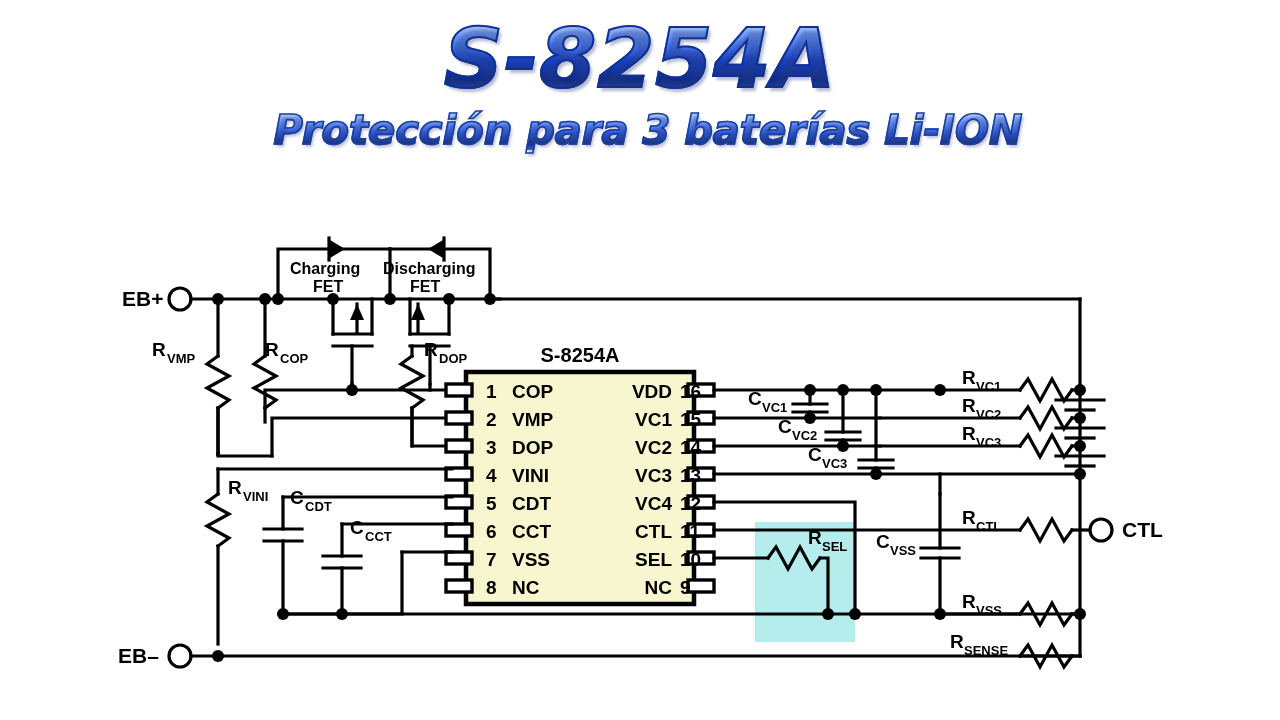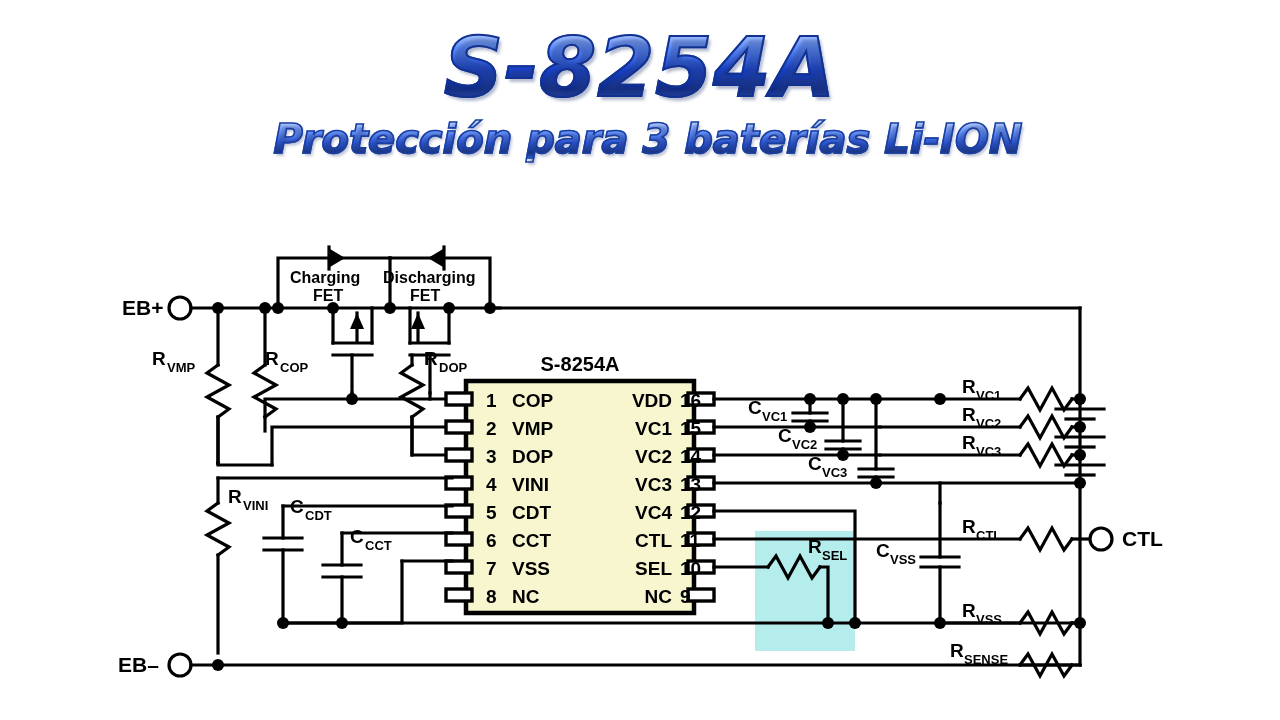--- a/index.html
+++ b/index.html
@@ -1,21 +1,21 @@
 <!DOCTYPE html>
 <html><head>
 <meta charset="utf-8">
 <style>
   html,body{margin:0;padding:0;}
   body{
     width:1280px;height:720px;background:#ffffff;
     font-family:"Liberation Sans",sans-serif;
     overflow:hidden;position:relative;
   }
-  #stage{position:absolute;left:0;top:13px;width:1280px;height:504px;}
+  #stage{position:absolute;left:0;top:4px;width:1280px;height:504px;}
   #title-block{
     position:absolute;left:0;top:14px;width:1280px;text-align:center;
     user-select:none;
   }
   #main-title{
     font-family:"DejaVu Sans",sans-serif;
     font-size:82px;font-weight:bold;font-style:italic;
     letter-spacing:1px;
     color:#1b4fd8;
     -webkit-text-stroke:2px #13328f;

